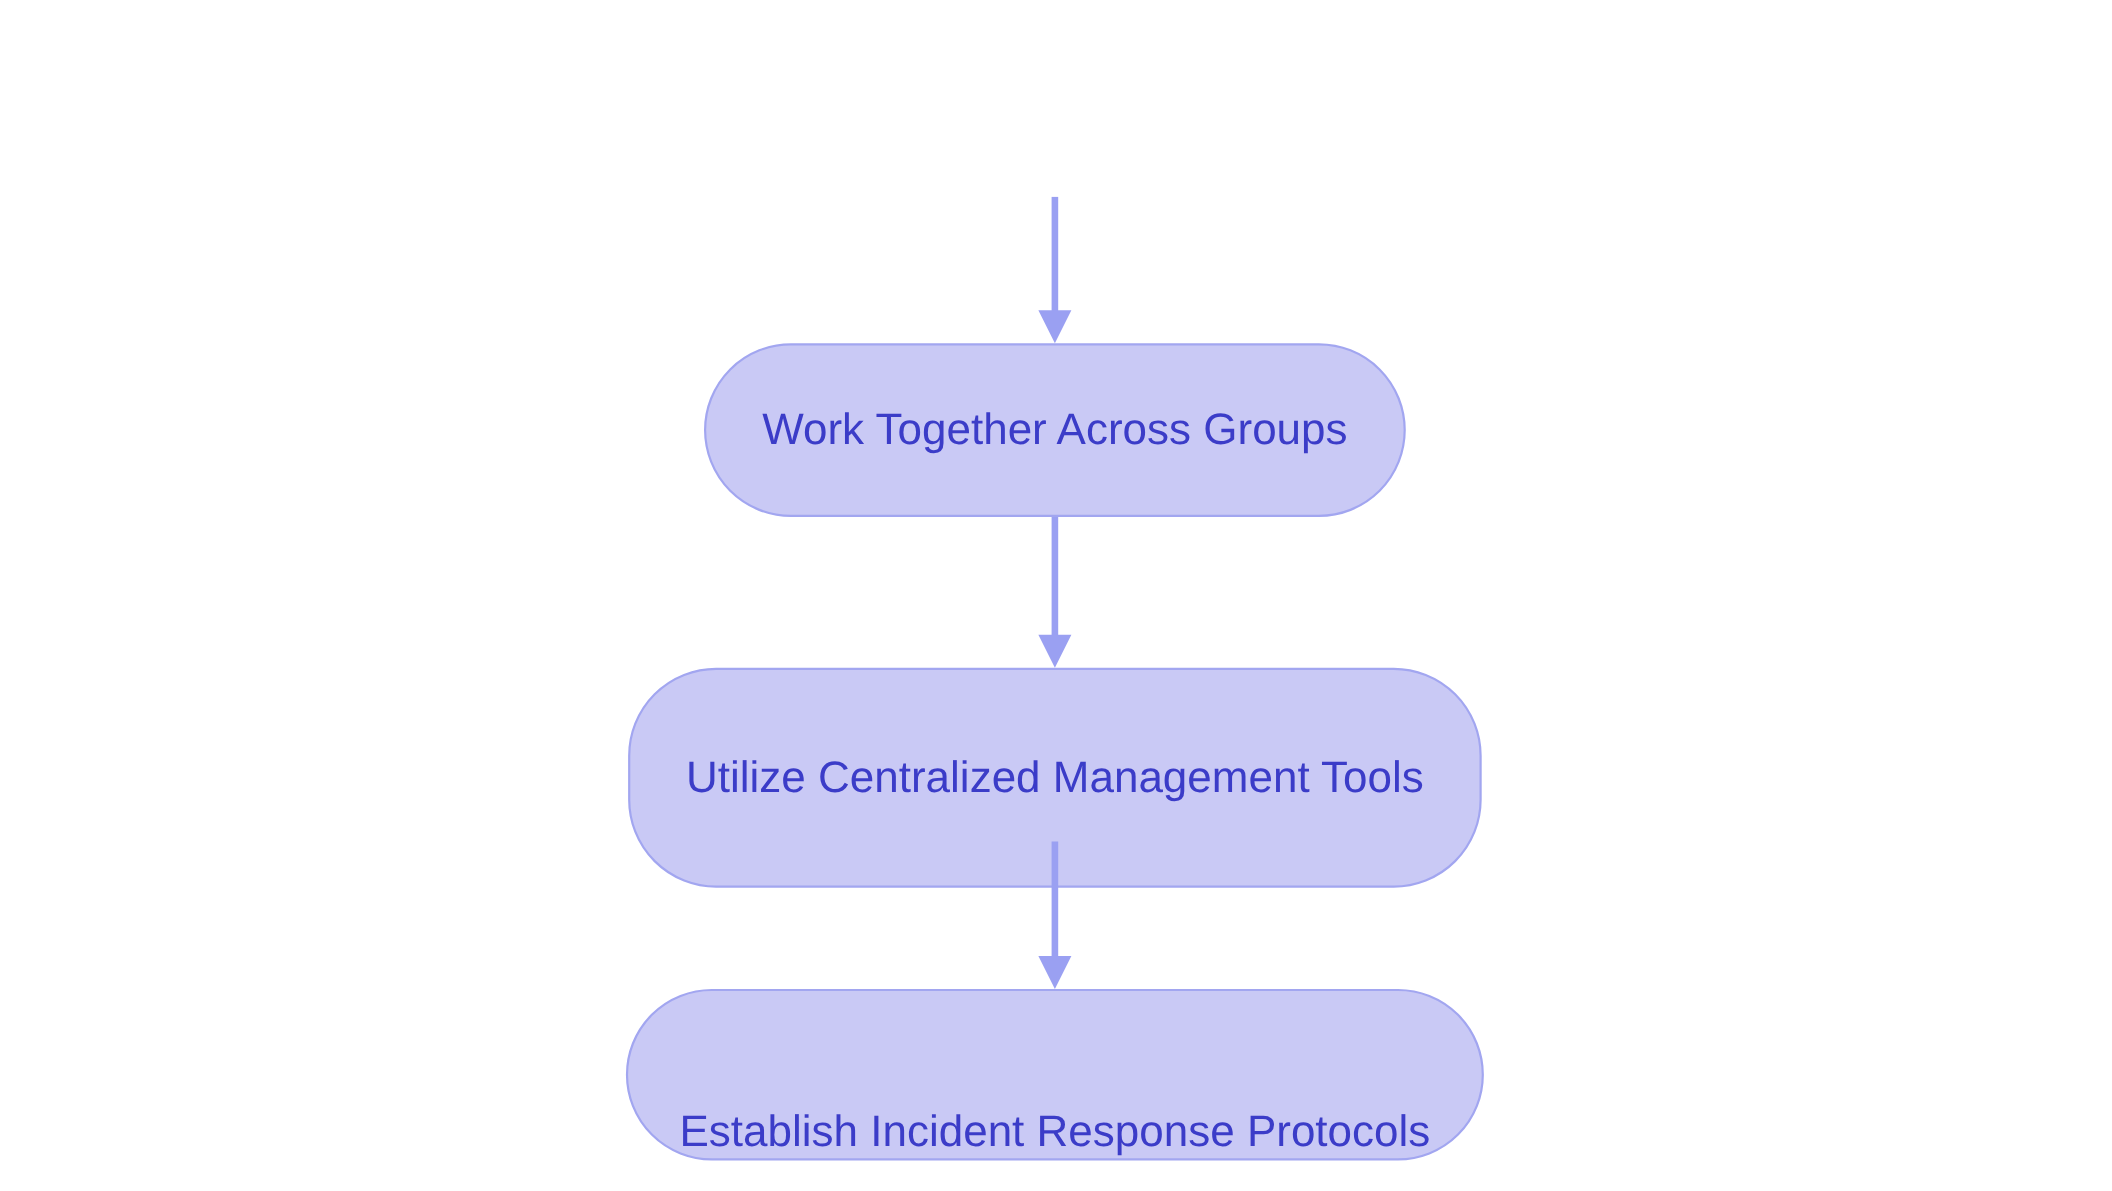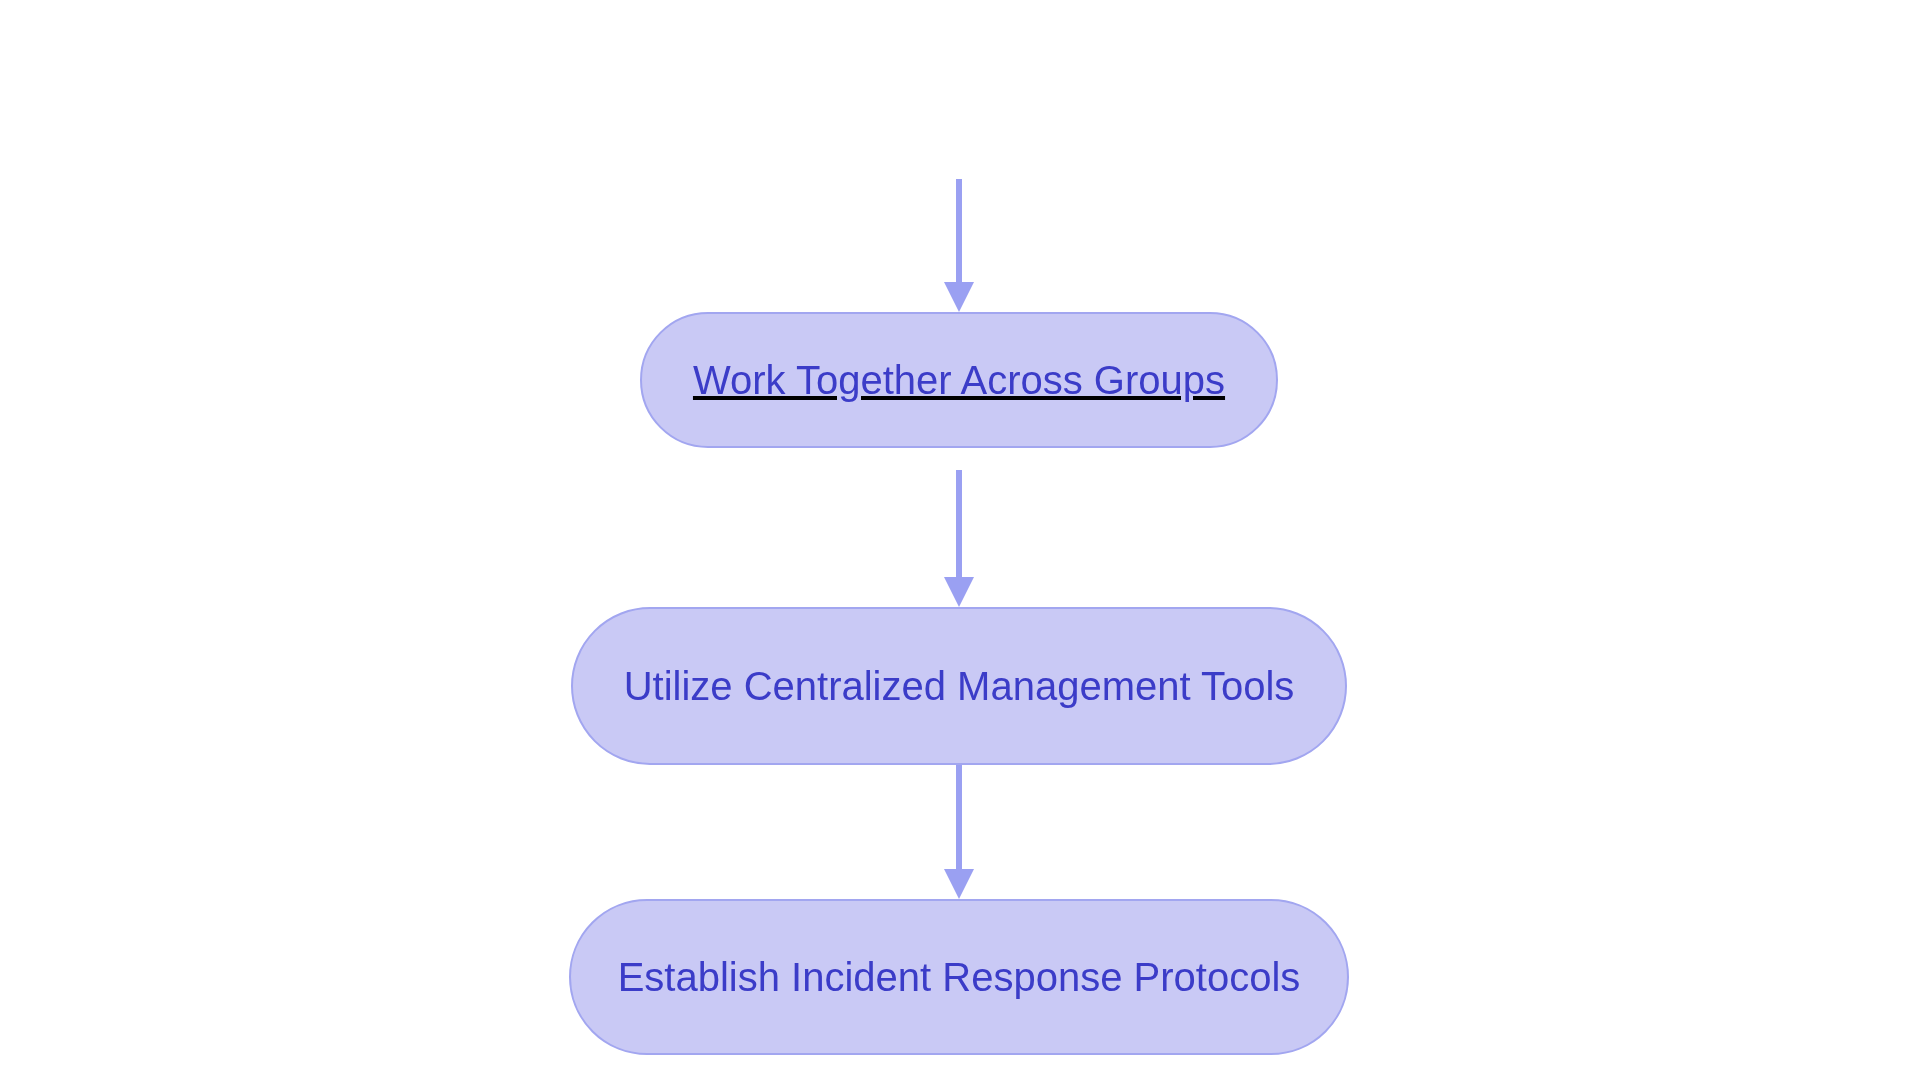--- a/index.html
+++ b/index.html
@@ -33,23 +33,23 @@
     justify-content: center;
   }
   .flow-node .node-label {
     color: var(--node-text);
     font-size: 40px;
     line-height: 1.2;
     text-align: center;
     white-space: nowrap;
   }
   .node-1 { left: 609px; top: 19px;  width: 700px; height: 160px; }
-  .node-2 { left: 640px; top: 312px; width: 638px; height: 136px; text-decoration: underline; }
-  .node-3 { left: 571px; top: 607px; width: 776px; height: 158px; }
-  .node-4 { left: 569px; top: 899px; width: 780px; height: 156px; }
+  .node-2 { left: 640px; top: 312px; width: 638px; height: 158px; }
+  .node-3 { left: 571px; top: 607px; width: 776px; height: 200px; }
+  .node-4 { left: 569px; top: 899px; width: 780px; height: 156px; align-items: flex-end; }
 
   .connector {
     position: absolute;
     left: 941px;            
     width: 36px;
     display: flex;
     flex-direction: column;
     align-items: center;
   }
   .connector-1 { top: 179px; height: 133px; }

